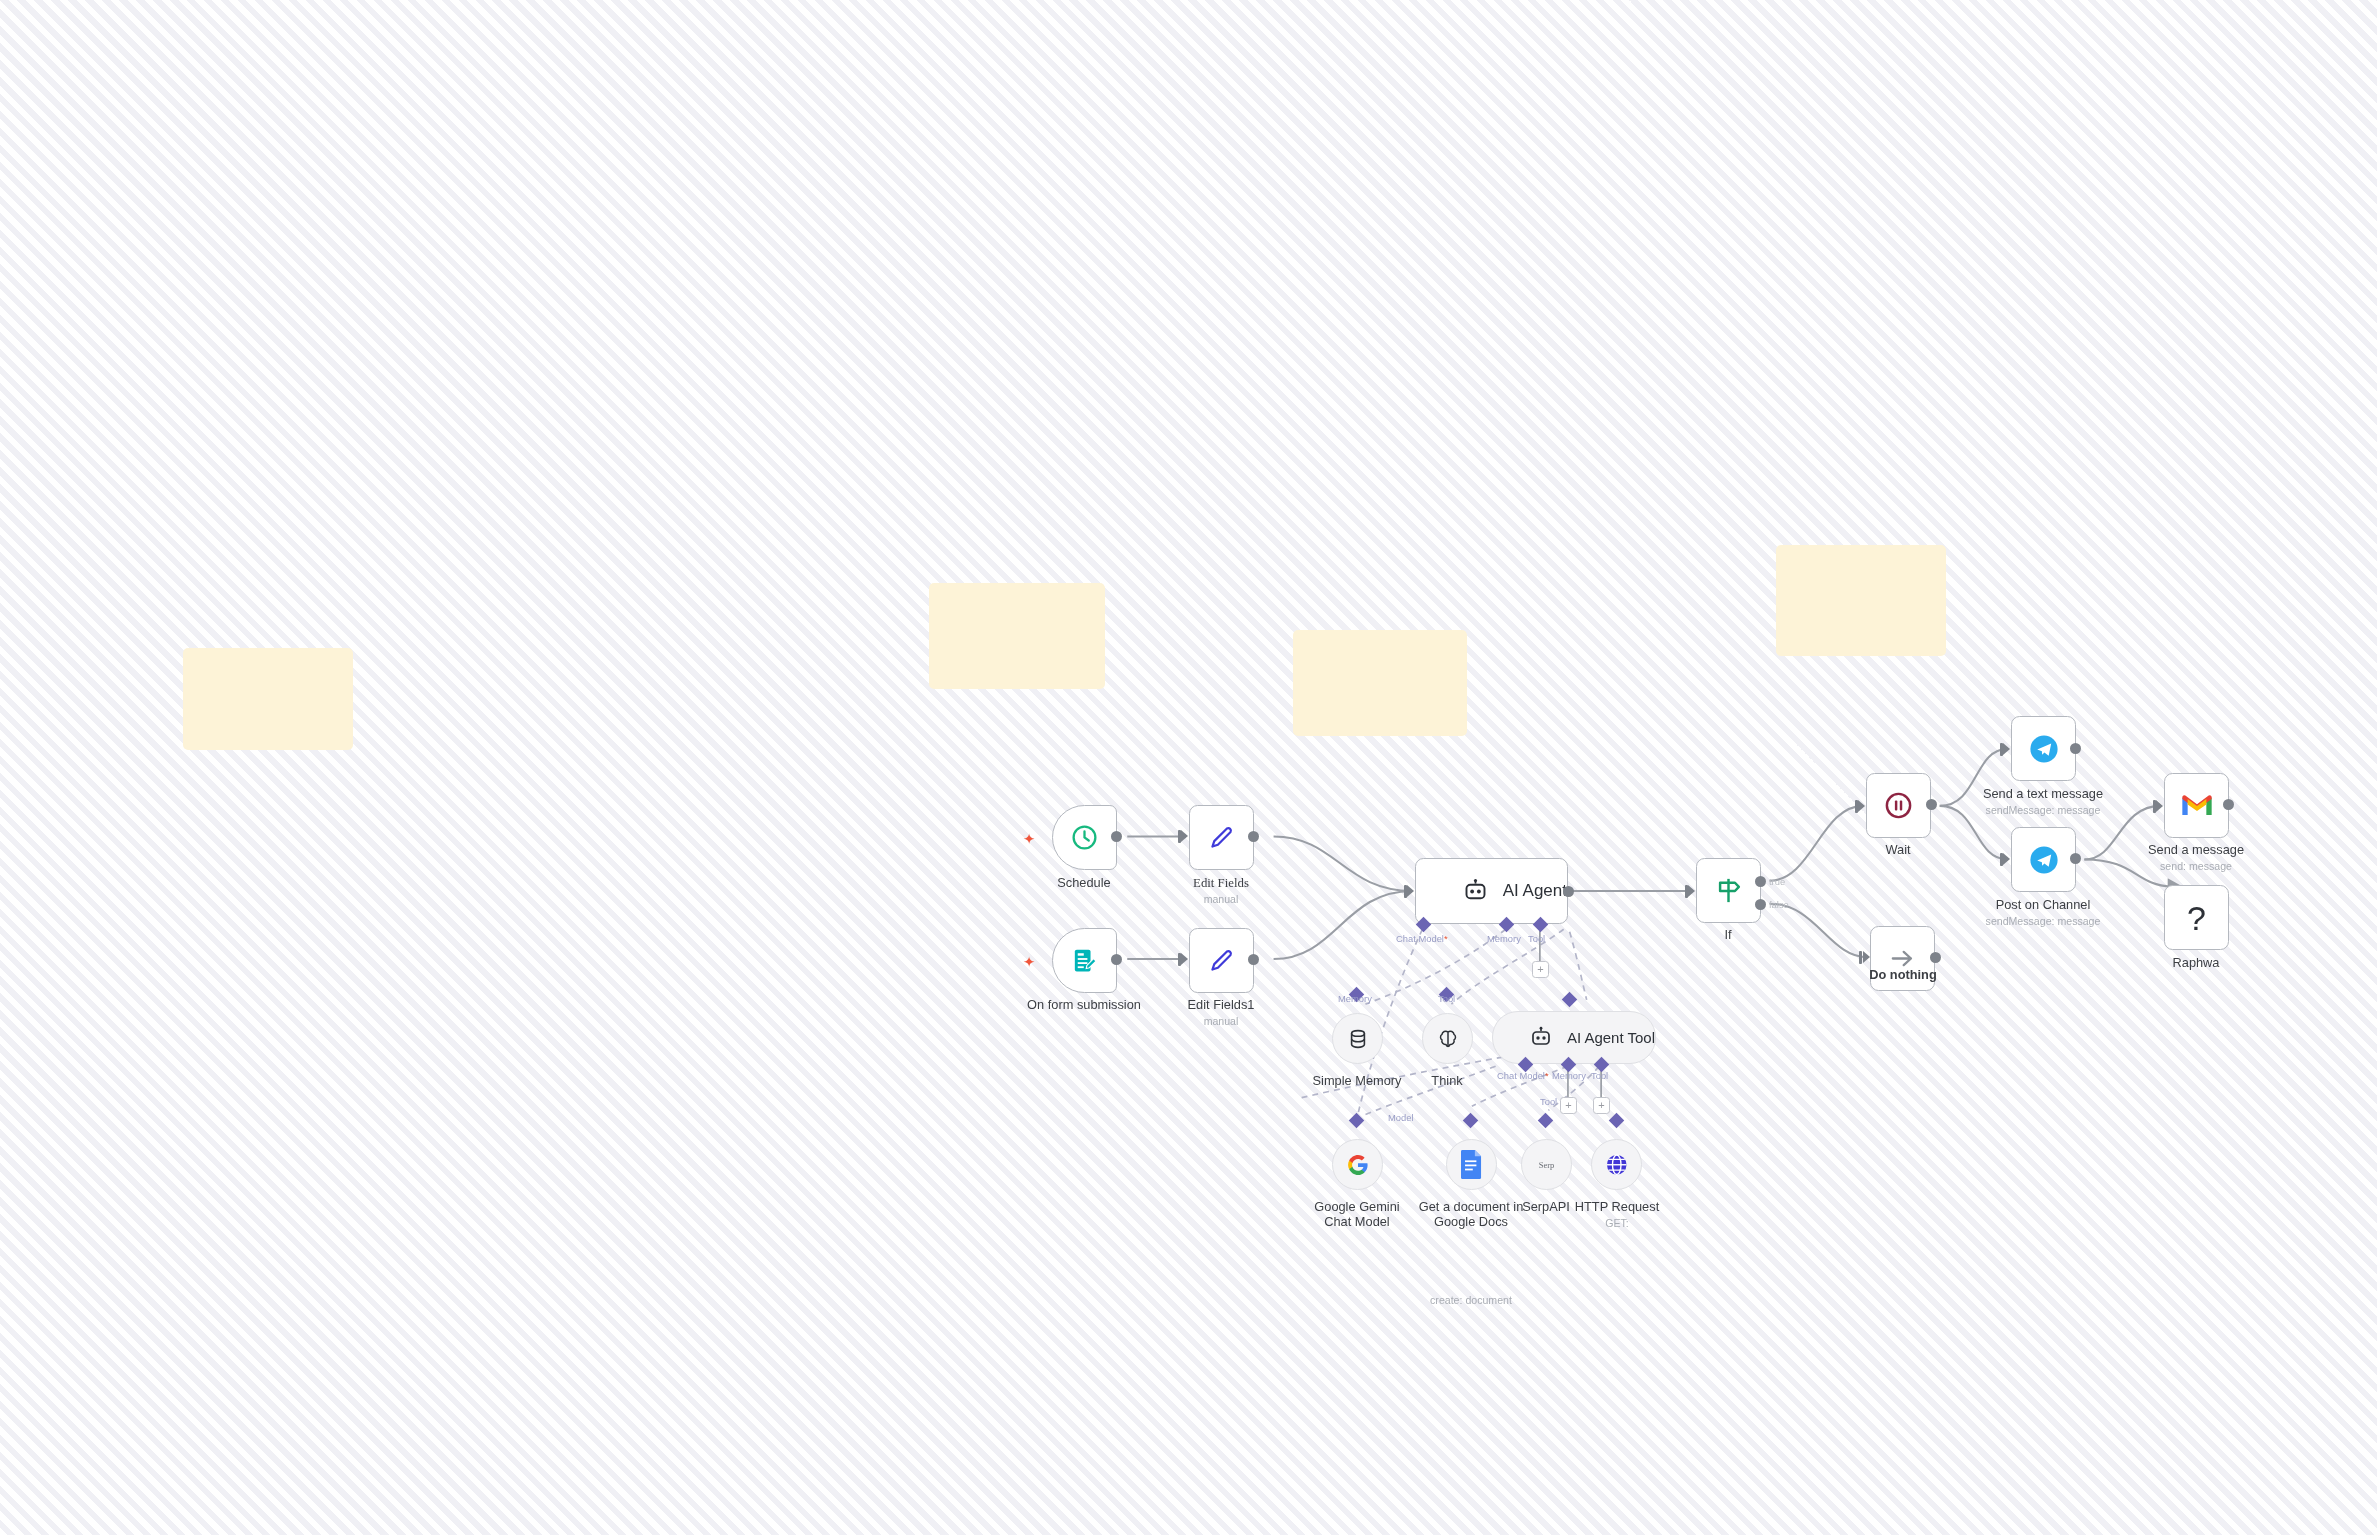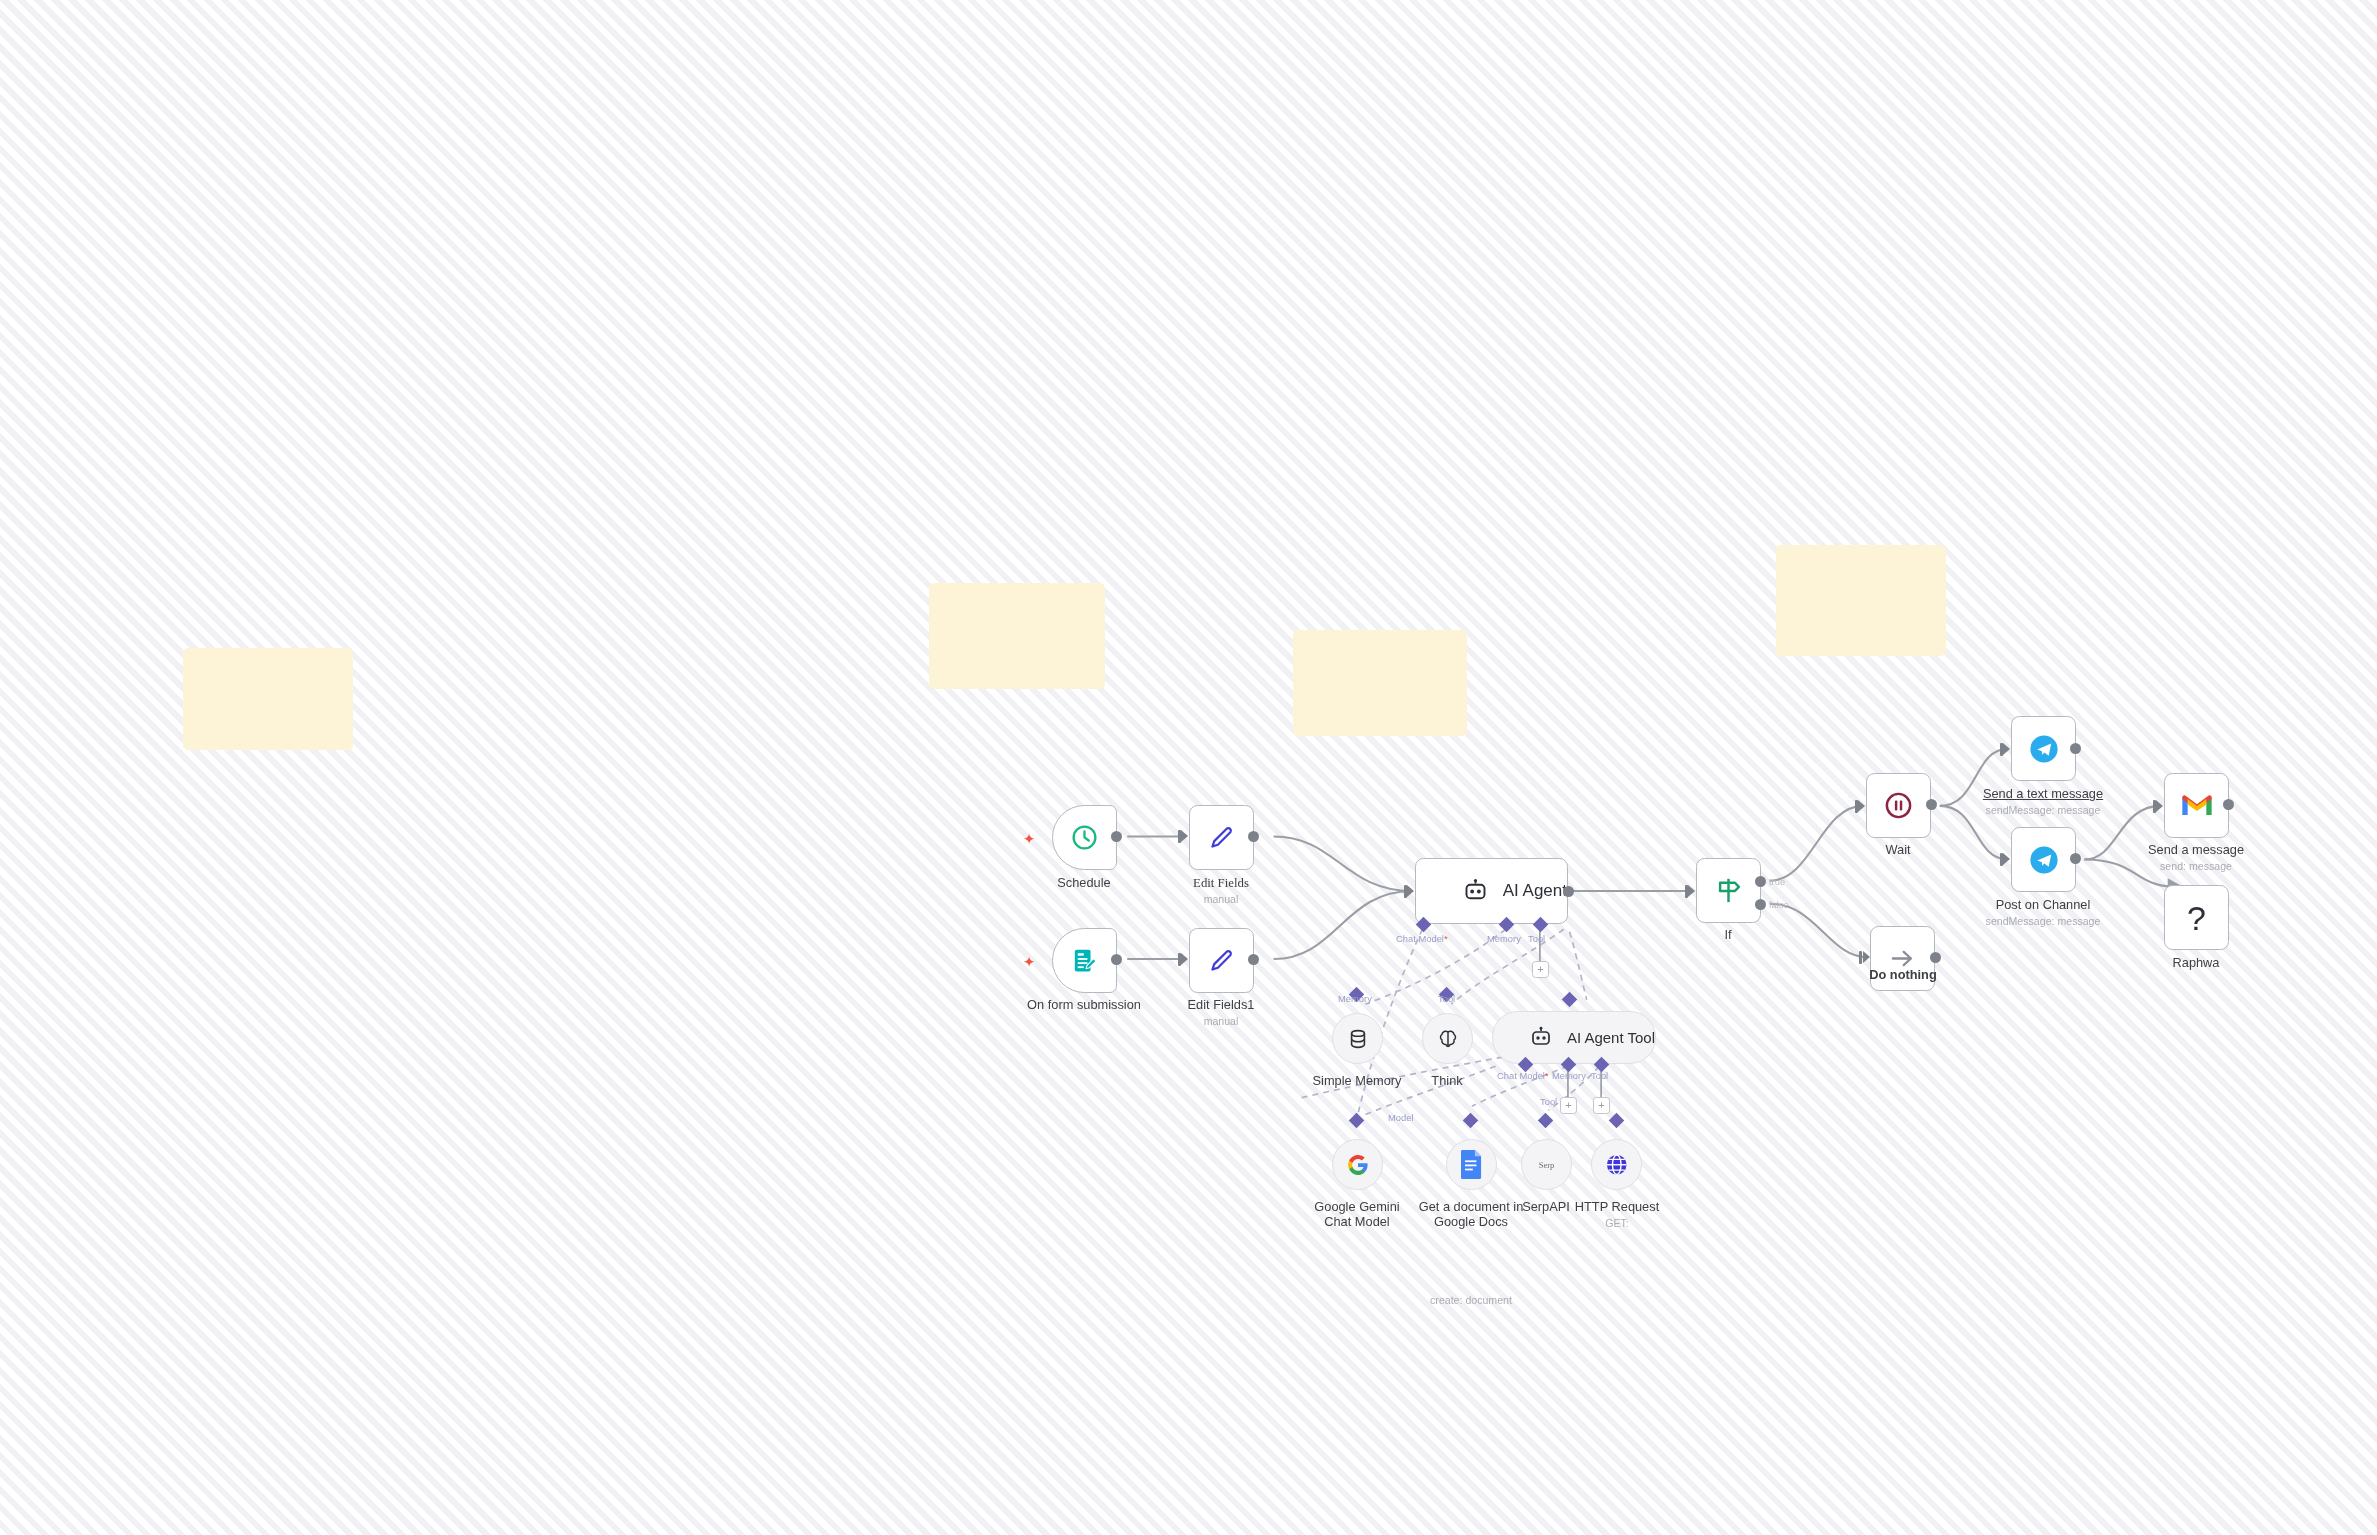--- a/index.html
+++ b/index.html
@@ -311,21 +311,21 @@
 
   <div class="in-bar" style="left:2000px; top:743px;"></div>
   <div class="in-port" style="left:2003px; top:743px;"></div>
   <div class="node" style="left:2011px; top:716px; width:65px; height:65px;">
     <svg width="34" height="34" viewBox="0 0 40 40">
       <circle cx="20" cy="20" r="16" fill="#2aabee"></circle>
       <path d="M12 20.5 L28.5 13.5 L25.5 28 L20.5 24 L17.8 26.8 L17.5 22.5 Z" fill="#ffffff"></path>
     </svg>
   </div>
   <div class="port" style="left:2070px; top:743px;"></div>
-  <div class="node-title" style="left:2043px; top:787px;text-decoration:underline;">Send a text message</div>
+  <div class="node-title" style="left:2043px; top:787px;">Send a text message</div>
   <div class="node-sub" style="left:2043px; top:804px;">sendMessage: message</div>
 
   <div class="in-bar" style="left:2000px; top:853px;"></div>
   <div class="in-port" style="left:2003px; top:853px;"></div>
   <div class="node" style="left:2011px; top:827px; width:65px; height:65px;">
     <svg width="34" height="34" viewBox="0 0 40 40">
       <circle cx="20" cy="20" r="16" fill="#2aabee"></circle>
       <path d="M12 20.5 L28.5 13.5 L25.5 28 L20.5 24 L17.8 26.8 L17.5 22.5 Z" fill="#ffffff"></path>
     </svg>
   </div>

